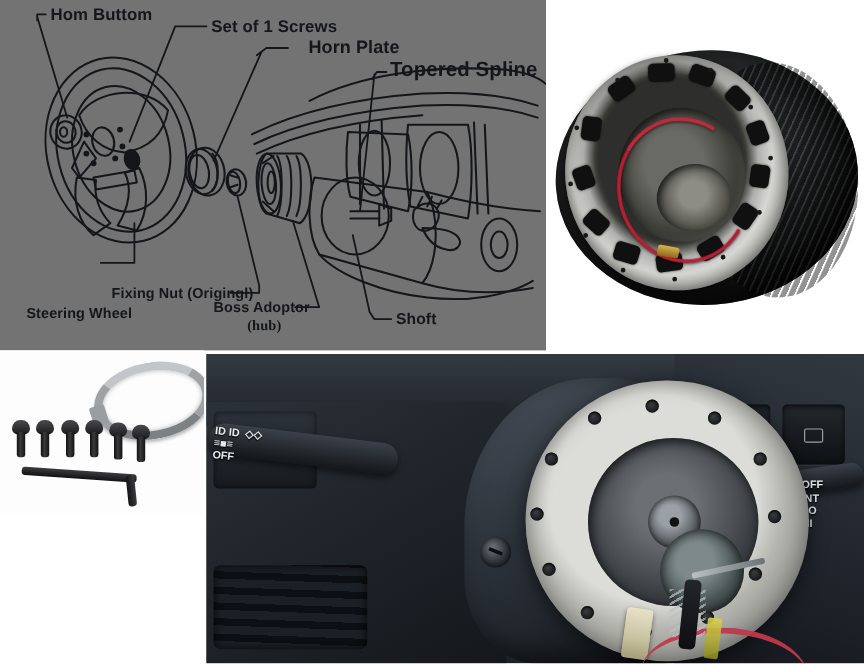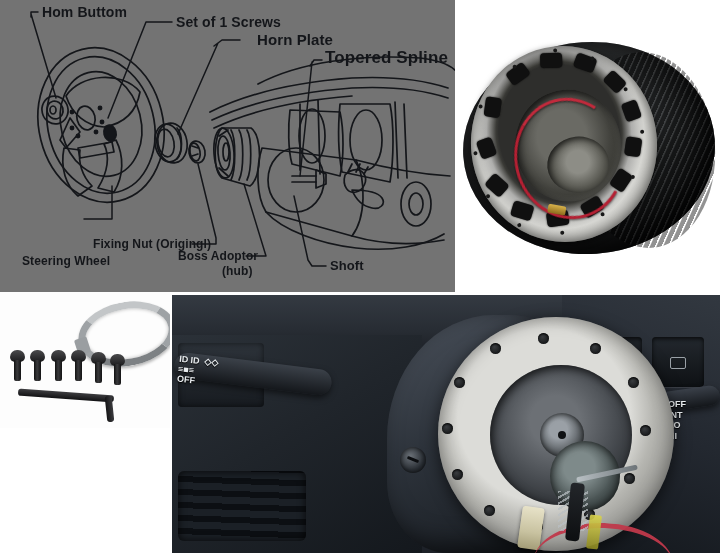--- a/index.html
+++ b/index.html
@@ -295,21 +295,21 @@
       </g>
     </svg>
 
     <div class="dlabel" style="left:42px;top:4px;font-size:14px;">Hom Buttom</div>
     <div class="dlabel" style="left:176px;top:14px;font-size:14px;">Set of 1 Screws</div>
     <div class="dlabel" style="left:244px;top:31px;font-size:15px;margin-left:13px;">Horn Plate</div>
     <div class="dlabel" style="left:325px;top:48px;font-size:17px;">Topered Spline</div>
     <div class="dlabel" style="left:22px;top:212px;font-size:12px;margin-top:42px;">Steering Wheel</div>
     <div class="dlabel" style="left:93px;top:237px;font-size:12px;">Fixing Nut (Origingl)</div>
     <div class="dlabel" style="left:178px;top:249px;font-size:12px;">Boss Adoptor</div>
-    <div class="dlabel" style="left:222px;top:264px;font-size:12px;">(hub)</div>
+    <div class="dlabel" style="left:206px;top:264px;font-size:12px;font-family:Liberation Serif, serif;">(hub)</div>
     <div class="dlabel" style="left:330px;top:258px;font-size:13px;">Shoft</div>
   </div>
 
   <div class="panel" id="hubphoto">
     <div class="hub-wrap">
       <div class="hub-body"></div>
       <div class="hub-rings"></div>
       <div class="hub-face">
         <div class="hub-bore">
           <div class="hub-bore-inner"></div>

